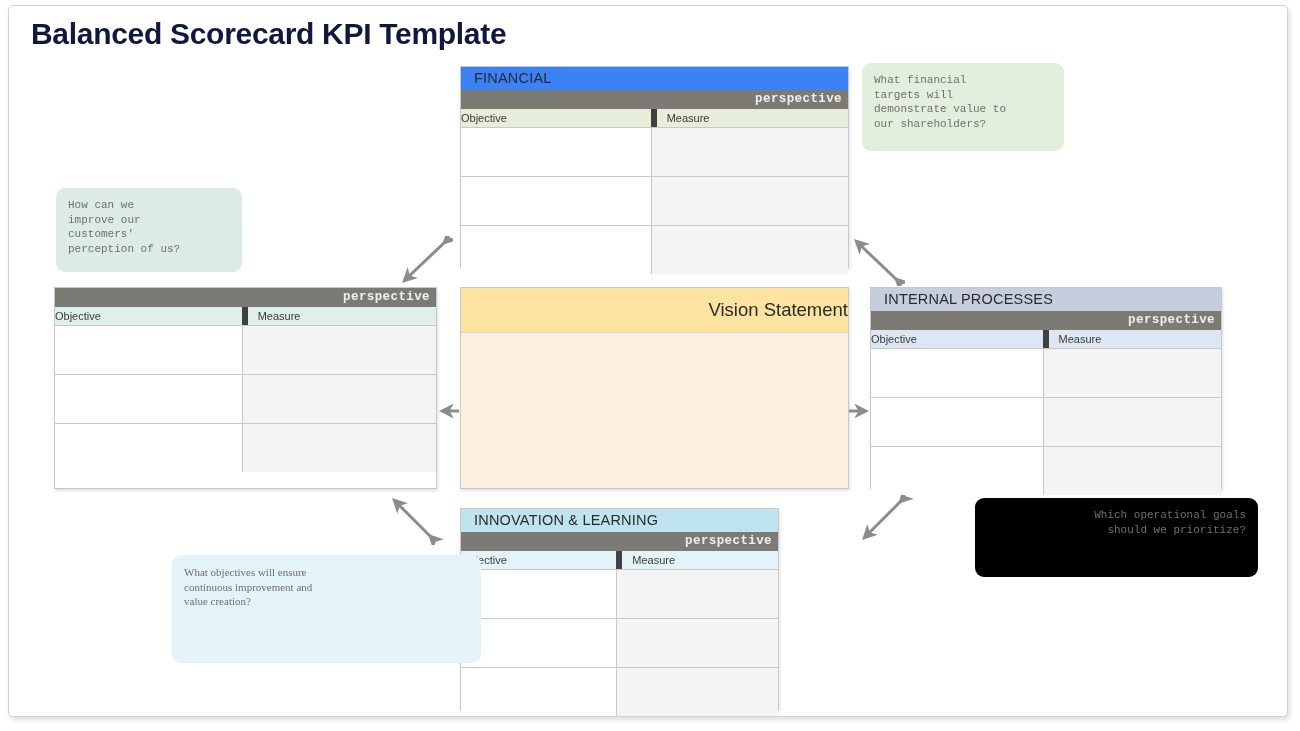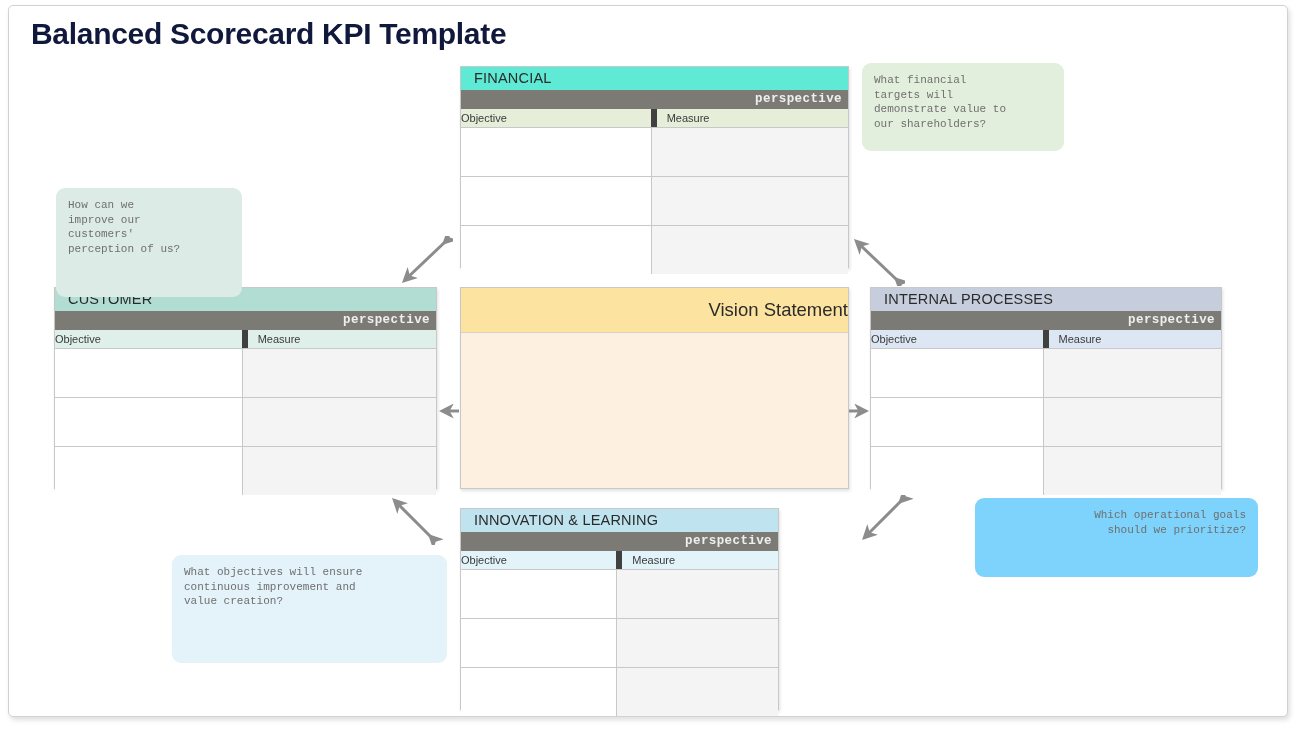--- a/index.html
+++ b/index.html
@@ -92,21 +92,21 @@
     box-sizing: border-box;
   }
   .cell-measure {
     width: 51%;
     background: #f4f4f4;
     border-left: 1px solid #c8c8c8;
     box-sizing: border-box;
   }
 
   
-  .card-financial  .card-title { background: #5eead4; }
+  .card-financial  .card-title { background: #3b82f6; }
   .card-financial  .col-head   { background: #e6eed9; }
   .card-customer   .card-title { background: #b2ddd2; }
   .card-customer   .col-head   { background: #dff0ea; }
   .card-internal   .card-title { background: #c6cede; }
   .card-internal   .col-head   { background: #dde7f3; }
   .card-innovation .card-title { background: #bfe4ef; }
   .card-innovation .col-head   { background: #e2f3f9; }
 
   
   .vision-card {
@@ -135,21 +135,21 @@
     font-family: "Liberation Mono", monospace;
     font-size: 11px;
     line-height: 14.5px;
     color: #6f6f6f;
     padding: 10px 12px;
     white-space: pre-line;
   }
   .callout-financial  { background: #e3efdd; }
   .callout-customer   { background: #dcebe5; }
   .callout-innovation { background: #e4f2fa; }
-  .callout-internal   { background: #7dd3fc; text-align: right; }
+  .callout-internal   { background: #000000; text-align: right; }
 
   
   .arrow { position: absolute; }
 </style>
 </head>
 <body>
 
 <div class="page-frame">
 
   <div class="page-title">Balanced Scorecard KPI Template</div>
@@ -169,21 +169,20 @@
       <div class="cell-objective"></div>
       <div class="cell-measure"></div>
     </div>
     <div class="row">
       <div class="cell-objective"></div>
       <div class="cell-measure"></div>
     </div>
   </div>
 
   <div class="card card-customer" style="left:45px; top:281px; width:383px; height:202px;">
-    <div class="card-title">CUSTOMER</div>
     <div class="perspective-bar">perspective</div>
     <div class="col-head">
       <div class="col-objective">Objective</div>
       <div class="col-measure">Measure</div>
     </div>
     <div class="row">
       <div class="cell-objective"></div>
       <div class="cell-measure"></div>
     </div>
     <div class="row">
@@ -241,26 +240,26 @@
       <div class="cell-objective"></div>
       <div class="cell-measure"></div>
     </div>
   </div>
 
   <div class="callout callout-financial" style="left:853px; top:57px; width:202px; height:88px;">What financial
 targets will
 demonstrate value to
 our shareholders?</div>
 
-  <div class="callout callout-customer" style="left:47px; top:182px; width:186px; height:109px;">How can we
+  <div class="callout callout-customer" style="left:47px; top:182px; width:186px; height:84px;">How can we
 improve our
 customers'
 perception of us?</div>
 
-  <div class="callout callout-innovation" style="left:163px; top:549px; width:275px; height:108px;">What objectives will ensure
+  <div class="callout callout-innovation" style="left:163px; top:549px; width:309px; height:108px;font-family:Liberation Serif, serif;">What objectives will ensure
 continuous improvement and
 value creation?</div>
 
   <div class="callout callout-internal" style="left:966px; top:492px; width:283px; height:79px;">Which operational goals
 should we prioritize?</div>
 
   <svg class="arrow" style="left:388px; top:230px;" width="56" height="50" viewBox="0 0 56 50">
     <defs>
       <marker id="ahA" markerWidth="5" markerHeight="5" refX="3.6" refY="2.5" orient="auto">
         <path d="M0,0 L5,2.5 L0,5 L1.4,2.5 Z" fill="#8c8c8c"></path>

